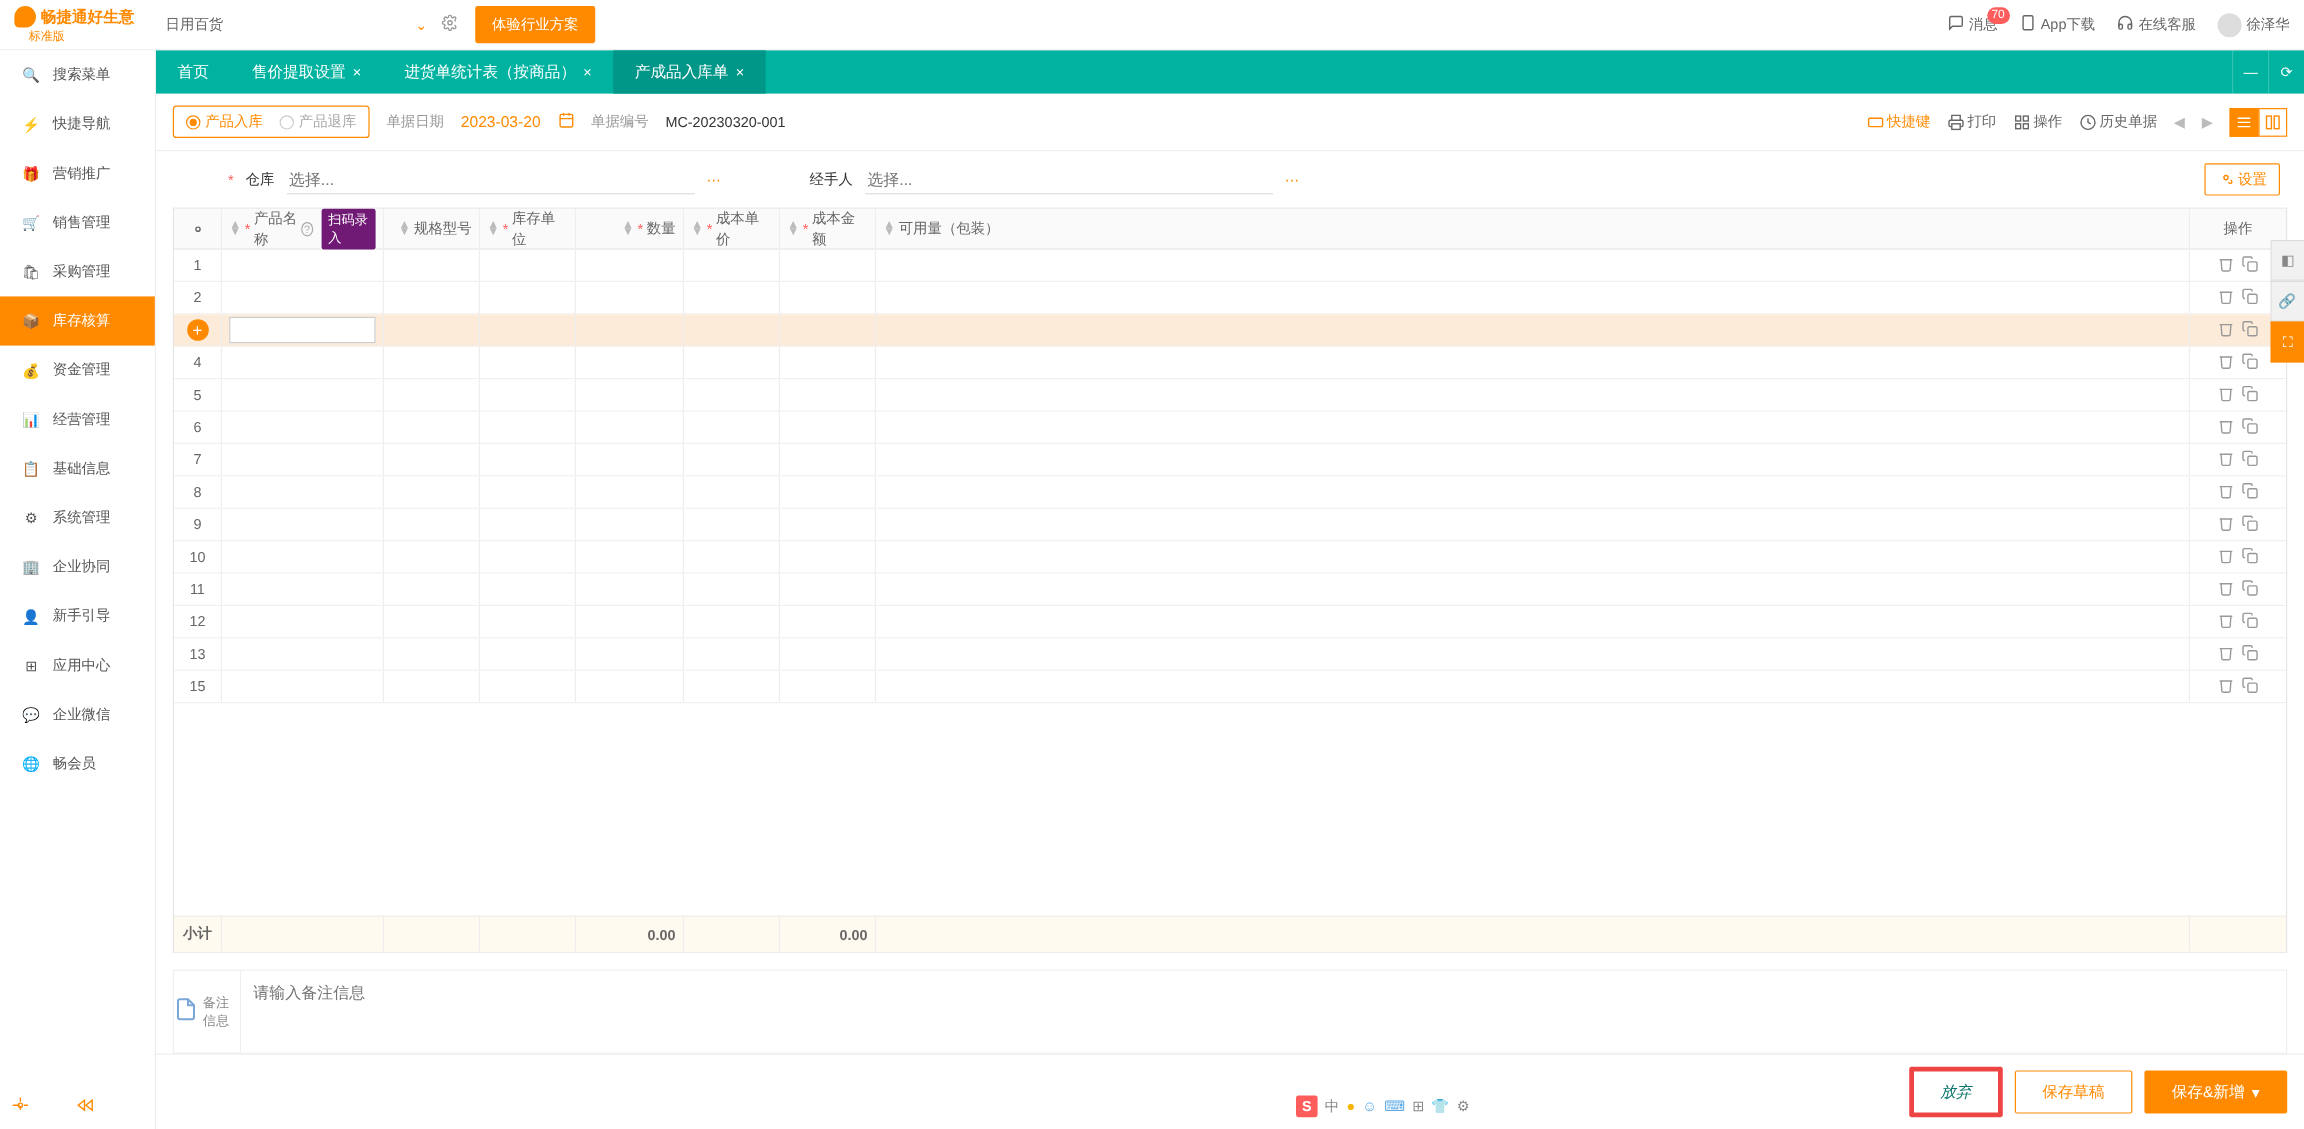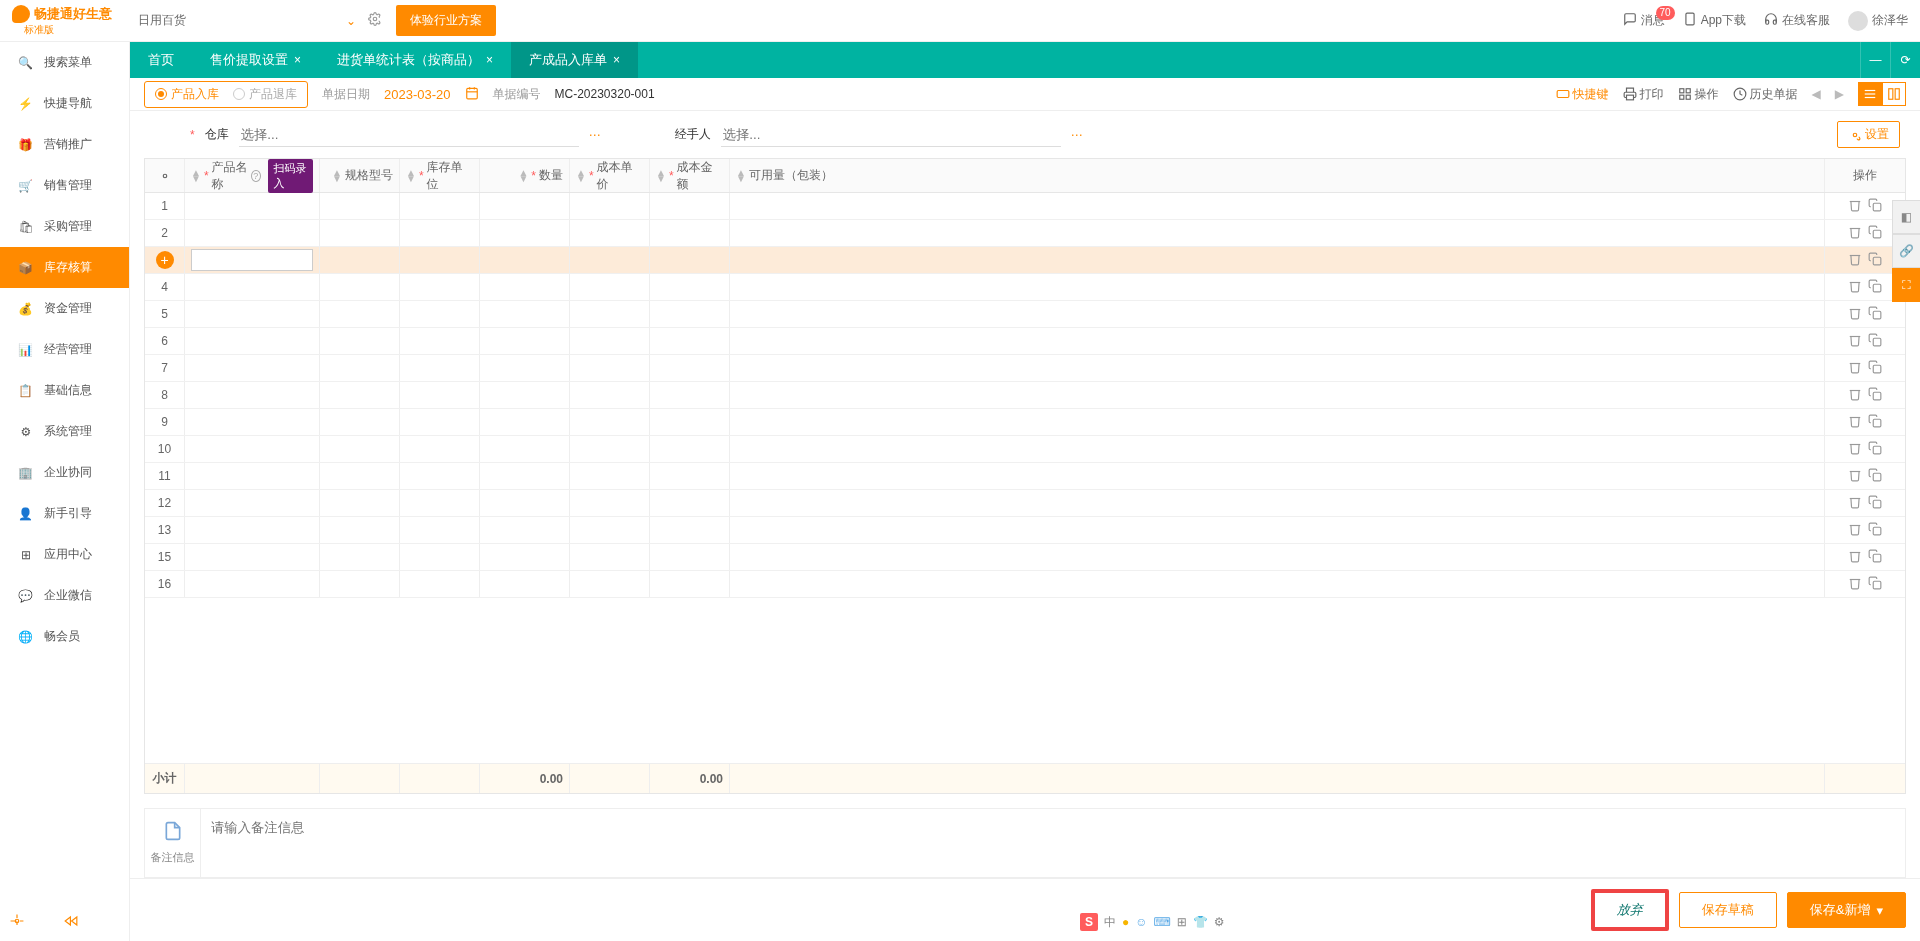--- a/index.html
+++ b/index.html
@@ -33,21 +33,21 @@
 
 
 .tabs-bar { height: 36px; background: #00b3a1; display: flex; align-items: center; color: #fff; position: relative; }
 .tab { padding: 0 18px; height: 100%; display: flex; align-items: center; gap: 6px; cursor: pointer; font-size: 13px; }
 .tab.active { background: #009688; }
 .tab-close { font-size: 12px; cursor: pointer; }
 .tabs-right { position: absolute; right: 0; display: flex; height: 100%; }
 .tabs-right .tab-ctrl { width: 30px; display: flex; align-items: center; justify-content: center; cursor: pointer; border-left: 1px solid rgba(255,255,255,0.2); }
 
 
-.sub-bar { height: 33px; display: flex; align-items: center; padding: 6px 14px; border-bottom: 1px solid #eee; background: #fff; gap: 14px; }
+.sub-bar { height: 48px; display: flex; align-items: center; padding: 6px 14px; border-bottom: 1px solid #eee; background: #fff; gap: 14px; }
 .radio-group { border: 1px solid #ff8a00; border-radius: 3px; padding: 4px 10px; display: flex; gap: 14px; align-items: center; }
 .radio-opt { display: flex; align-items: center; gap: 4px; cursor: pointer; }
 .radio-dot { width: 12px; height: 12px; border: 1px solid #ccc; border-radius: 50%; display: inline-flex; align-items: center; justify-content: center; }
 .radio-dot.on { border-color: #ff8a00; }
 .radio-dot.on::after { content: ''; width: 6px; height: 6px; background: #ff8a00; border-radius: 50%; }
 .lbl-gray { color: #999; }
 .date-val { color: #ff8a00; font-size: 13px; }
 .cal-icon { color: #ff8a00; }
 .sub-right { margin-left: auto; display: flex; align-items: center; gap: 14px; color: #666; }
 .sub-right-item { display: flex; align-items: center; gap: 3px; cursor: pointer; }
@@ -55,21 +55,21 @@
 .view-toggle { display: flex; }
 .vt-btn { width: 24px; height: 24px; border: 1px solid #ff8a00; display: flex; align-items: center; justify-content: center; cursor: pointer; }
 .vt-btn.active { background: #ff8a00; color: #fff; }
 
 
 .form-row { padding: 10px 20px 10px 60px; display: flex; align-items: center; gap: 14px; }
 .form-field { display: flex; align-items: center; gap: 10px; }
 .req-star { color: #ff5c5c; }
 .field-input { width: 340px; border: none; border-bottom: 1px solid #ddd; padding: 4px 2px; color: #999; background: transparent; }
 .field-dots { color: #ff8a00; cursor: pointer; }
-.settings-btn { margin-left: auto; border: 1px solid #ff8a00; color: #ff8a00; padding: 4px 10px; border-radius: 2px; cursor: pointer; display: flex; align-items: center; gap: 3px; }
+.settings-btn { margin-left: auto; border: 1px solid #ff8a00; color: #ff8a00; padding: 4px 10px; border-radius: 2px; cursor: pointer; display: flex; gap: 3px; }
 
 
 .table-wrap { margin: 0 14px; border: 1px solid #e6e6e6; flex: 1; display: flex; flex-direction: column; min-height: 0; }
 .thead { display: flex; background: #fafafa; border-bottom: 1px solid #e6e6e6; height: 34px; }
 .th, .td { border-right: 1px solid #eee; display: flex; align-items: center; padding: 0 6px; font-size: 12px; }
 .th { color: #666; justify-content: flex-end; gap: 3px; }
 .th.center { justify-content: center; }
 .th.left { justify-content: flex-start; }
 .col-idx { width: 40px; justify-content: center; }
 .col-name { width: 135px; }
@@ -91,21 +91,21 @@
 .td { color: #666; }
 .row-add { width: 18px; height: 18px; background: #ff8a00; color: #fff; border-radius: 50%; display: flex; align-items: center; justify-content: center; font-size: 14px; }
 .cell-input { width: 100%; height: 22px; border: 1px solid #ccc; background: #fff; }
 .op-ic { color: #999; cursor: pointer; margin: 0 3px; }
 
 .tfoot { display: flex; height: 30px; background: #fffaf0; border-top: 1px solid #eee; font-weight: bold; }
 .tfoot .td { color: #666; }
 
 
 .remark-row { margin: 14px 14px 0; border: 1px solid #eee; display: flex; height: 70px; }
-.remark-left { width: 56px; border-right: 1px solid #eee; display: flex; flex-direction: column; align-items: center; justify-content: center; gap: 4px; color: #7aa7d8; }
+.remark-left { width: 56px; border-right: 1px solid #eee; display: flex; align-items: center; justify-content: center; gap: 4px; color: #7aa7d8; }
 .remark-left-ic { color: #7aa7d8; font-size: 18px; }
 .remark-input { flex: 1; border: none; padding: 10px; color: #999; resize: none; }
 
 
 .footer { margin-top: auto; padding: 10px 14px; display: flex; align-items: center; gap: 10px; justify-content: flex-end; border-top: 1px solid #eee; }
 .btn { padding: 8px 22px; border-radius: 2px; cursor: pointer; font-size: 13px; }
 .btn-plain { background: #fff; border: 4px solid #ef4444; color: #0f766e; font-style: italic; }
 .btn-outline-o { background: #fff; border: 1px solid #ff8a00; color: #ff8a00; }
 .btn-orange { background: #ff8a00; border: 1px solid #ff8a00; color: #fff; display: flex; align-items: center; gap: 6px; }
 .ime-bar { position: absolute; left: 1080px; bottom: 10px; display: flex; align-items: center; gap: 6px; color: #888; }
@@ -750,42 +750,20 @@
               <span class="op-ic"><svg viewBox="0 0 24 24" fill="none" stroke="currentColor" stroke-width="2">
                   <polyline points="3 6 5 6 21 6"></polyline>
                   <path d="M19 6l-1 14a2 2 0 0 1-2 2H8a2 2 0 0 1-2-2L5 6"></path>
                 </svg></span>
               <span class="op-ic"><svg viewBox="0 0 24 24" fill="none" stroke="currentColor" stroke-width="2">
                   <rect x="9" y="9" width="13" height="13" rx="2"></rect>
                   <path d="M5 15H4a2 2 0 0 1-2-2V4a2 2 0 0 1 2-2h9a2 2 0 0 1 2 2v1"></path>
                 </svg></span>
             </div>
           </div>
-          <div class="trow">
-            <div class="td col-idx" style="justify-content:center">
-              <span>16</span>
-            </div>
-            <div class="td col-name"></div>
-            <div class="td col-spec"></div>
-            <div class="td col-unit"></div>
-            <div class="td col-qty"></div>
-            <div class="td col-price"></div>
-            <div class="td col-amt"></div>
-            <div class="td col-avail"></div>
-            <div class="td col-ops" style="justify-content:center">
-              <span class="op-ic"><svg viewBox="0 0 24 24" fill="none" stroke="currentColor" stroke-width="2">
-                  <polyline points="3 6 5 6 21 6"></polyline>
-                  <path d="M19 6l-1 14a2 2 0 0 1-2 2H8a2 2 0 0 1-2-2L5 6"></path>
-                </svg></span>
-              <span class="op-ic"><svg viewBox="0 0 24 24" fill="none" stroke="currentColor" stroke-width="2">
-                  <rect x="9" y="9" width="13" height="13" rx="2"></rect>
-                  <path d="M5 15H4a2 2 0 0 1-2-2V4a2 2 0 0 1 2-2h9a2 2 0 0 1 2 2v1"></path>
-                </svg></span>
-            </div>
-          </div>
         </div>
       <div class="tfoot">
         <div class="td col-idx" style="justify-content:center">小计</div>
         <div class="td col-name"></div>
         <div class="td col-spec"></div>
         <div class="td col-unit"></div>
         <div class="td col-qty" style="justify-content:flex-end">0.00</div>
         <div class="td col-price"></div>
         <div class="td col-amt" style="justify-content:flex-end">0.00</div>
         <div class="td col-avail"></div>

